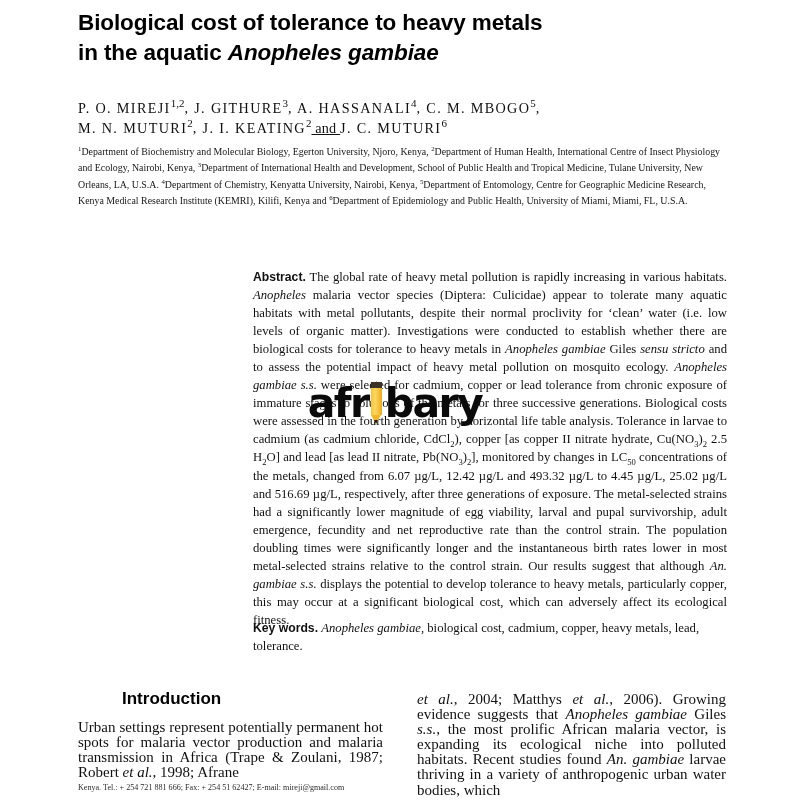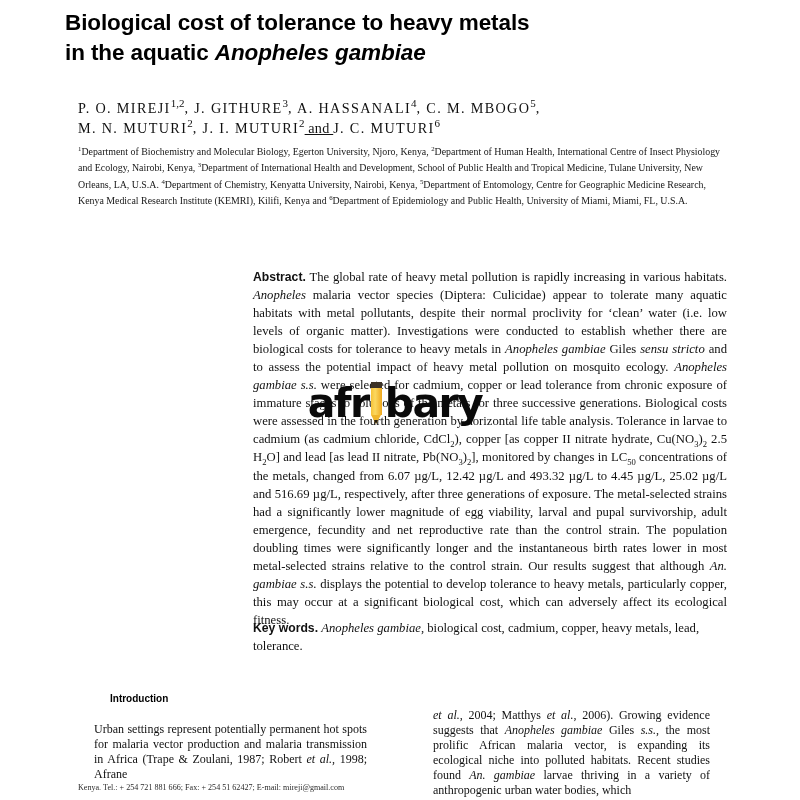--- a/index.html
+++ b/index.html
@@ -19,21 +19,21 @@
     position: absolute;
     left: 0; top: 0;
     width: 800px;
     height: 800px;
     padding: 0;
   }
 
   
   .title {
     position: absolute;
-    left: 65px;
+    left: 78px;
     top: 8px;
     width: 640px;
     font-family: "Liberation Sans", "DejaVu Sans", sans-serif;
     font-weight: bold;
     font-size: 22.5px;
     line-height: 30px;
     letter-spacing: -0.1px;
     color: #000;
   }
   .title .ital { font-style: italic; }
@@ -176,32 +176,32 @@
   }
   .col-right {
     position: absolute;
     left: 417px;
     top: 692px;
     width: 309px;
   }
   .sec-head {
     font-family: "Liberation Sans", "DejaVu Sans", sans-serif;
     font-weight: bold;
-    font-size: 10px;
+    font-size: 17px;
     line-height: 14px;
-    margin: 0 0 14px 0;
+    margin: 0 0 14px 12px;
     color: #000;
     padding-left: 32px;
   }
   .body-text {
-    font-size: 12px;
+    font-size: 15px;
     line-height: 15.1px;
     text-align: justify;
     color: #111;
-    margin: 16px;
+    margin: 0;
   }
   .body-text i { font-style: italic; }
 
   
   .footnote {
     position: absolute;
     left: 78px;
     top: 782px;
     width: 648px;
     font-size: 8.1px;
@@ -216,21 +216,21 @@
 
 <div class="page">
 
   <div class="title">
     <span>Biological cost of tolerance to heavy metals</span><br>
     <span>in the aquatic </span><span class="ital">Anopheles gambiae</span>
   </div>
 
   <div class="authors">
     <span><span>P. O. MIREJI</span><sup>1,2</sup><span>, </span><span>J. GITHURE</span><sup>3</sup><span>, </span><span>A. HASSANALI</span><sup>4</sup><span>, </span><span>C. M. MBOGO</span><sup>5</sup><span>,</span></span><br>
-    <span><span>M. N. MUTURI</span><sup>2</sup><span>, </span><span>J. I. MUTURI</span><sup>2</sup><span class="conj"> and </span><span>J. C. MUTURI</span><sup>6</sup></span>
+    <span><span>M. N. MUTURI</span><sup>2</sup><span>, </span><span>J. I. KEATING</span><sup>2</sup><span class="conj"> and </span><span>J. C. MUTURI</span><sup>6</sup></span>
   </div>
 
   <div class="affil"><sup>1</sup><span>Department of Biochemistry and Molecular Biology, Egerton University, Njoro, Kenya, </span><sup>2</sup><span>Department of Human Health, International Centre of Insect Physiology and Ecology, Nairobi, Kenya, </span><sup>3</sup><span>Department of International Health and Development, School of Public Health and Tropical Medicine, Tulane University, New Orleans, LA, U.S.A. </span><sup>4</sup><span>Department of Chemistry, Kenyatta University, Nairobi, Kenya, </span><sup>5</sup><span>Department of Entomology, Centre for Geographic Medicine Research, Kenya Medical Research Institute (KEMRI), Kilifi, Kenya and </span><sup>6</sup><span>Department of Epidemiology and Public Health, University of Miami, Miami, FL, U.S.A.</span></div>
 
   <div class="abstract"><b>Abstract.</b><span> The global rate of heavy metal pollution is rapidly increasing in various habitats. </span><i>Anopheles</i><span> malaria vector species (Diptera: Culicidae) appear to tolerate many aquatic habitats with metal pollutants, despite their normal proclivity for ‘clean’ water (i.e. low levels of organic matter). Investigations were conducted to establish whether there are biological costs for tolerance to heavy metals in </span><i>Anopheles gambiae</i><span> Giles </span><i>sensu stricto</i><span> and to assess the potential impact of heavy metal pollution on mosquito ecology. </span><i>Anopheles gambiae s.s.</i><span> were selected for cadmium, copper or lead tolerance from chronic exposure of immature stages to solutions of the metals for three successive generations. Biological costs were assessed in the fourth generation by horizontal life table analysis. Tolerance in larvae to cadmium (as cadmium chloride, CdCl</span><sub>2</sub><span>), copper [as copper II nitrate hydrate, Cu(NO</span><sub>3</sub><span>)</span><sub>2</sub><span> 2.5 H</span><sub>2</sub><span>O] and lead [as lead II nitrate, Pb(NO</span><sub>3</sub><span>)</span><sub>2</sub><span>], monitored by changes in LC</span><sub>50</sub><span> concentrations of the metals, changed from 6.07 µg/L, 12.42 µg/L and 493.32 µg/L to 4.45 µg/L, 25.02 µg/L and 516.69 µg/L, respectively, after three generations of exposure. The metal-selected strains had a significantly lower magnitude of egg viability, larval and pupal survivorship, adult emergence, fecundity and net reproductive rate than the control strain. The population doubling times were significantly longer and the instantaneous birth rates lower in most metal-selected strains relative to the control strain. Our results suggest that although </span><i>An. gambiae s.s.</i><span> displays the potential to develop tolerance to heavy metals, particularly copper, this may occur at a significant biological cost, which can adversely affect its ecological fitness.</span></div>
 
   <div class="keywords"><b>Key words.</b> <i>Anopheles gambiae</i><span>, biological cost, cadmium, copper, heavy metals, lead, tolerance.</span></div>
 
   <div class="watermark">
     <span class="wm-text">

